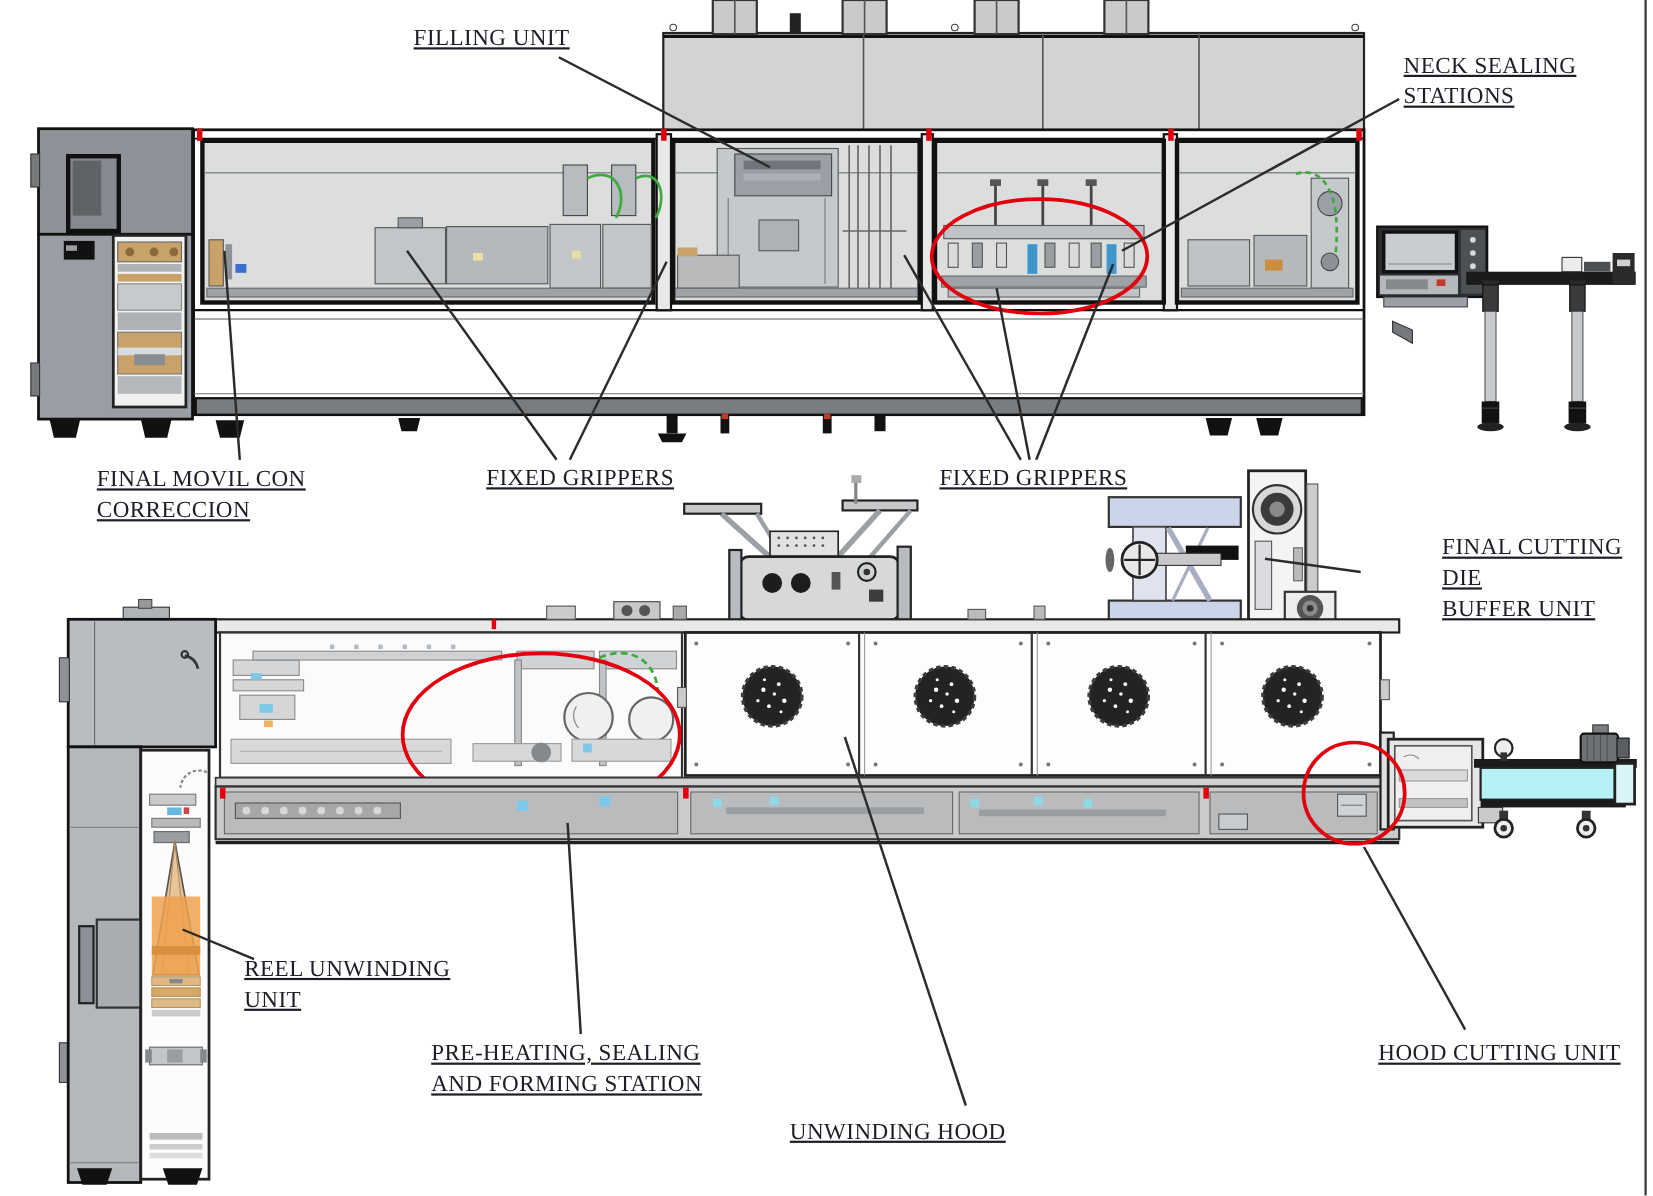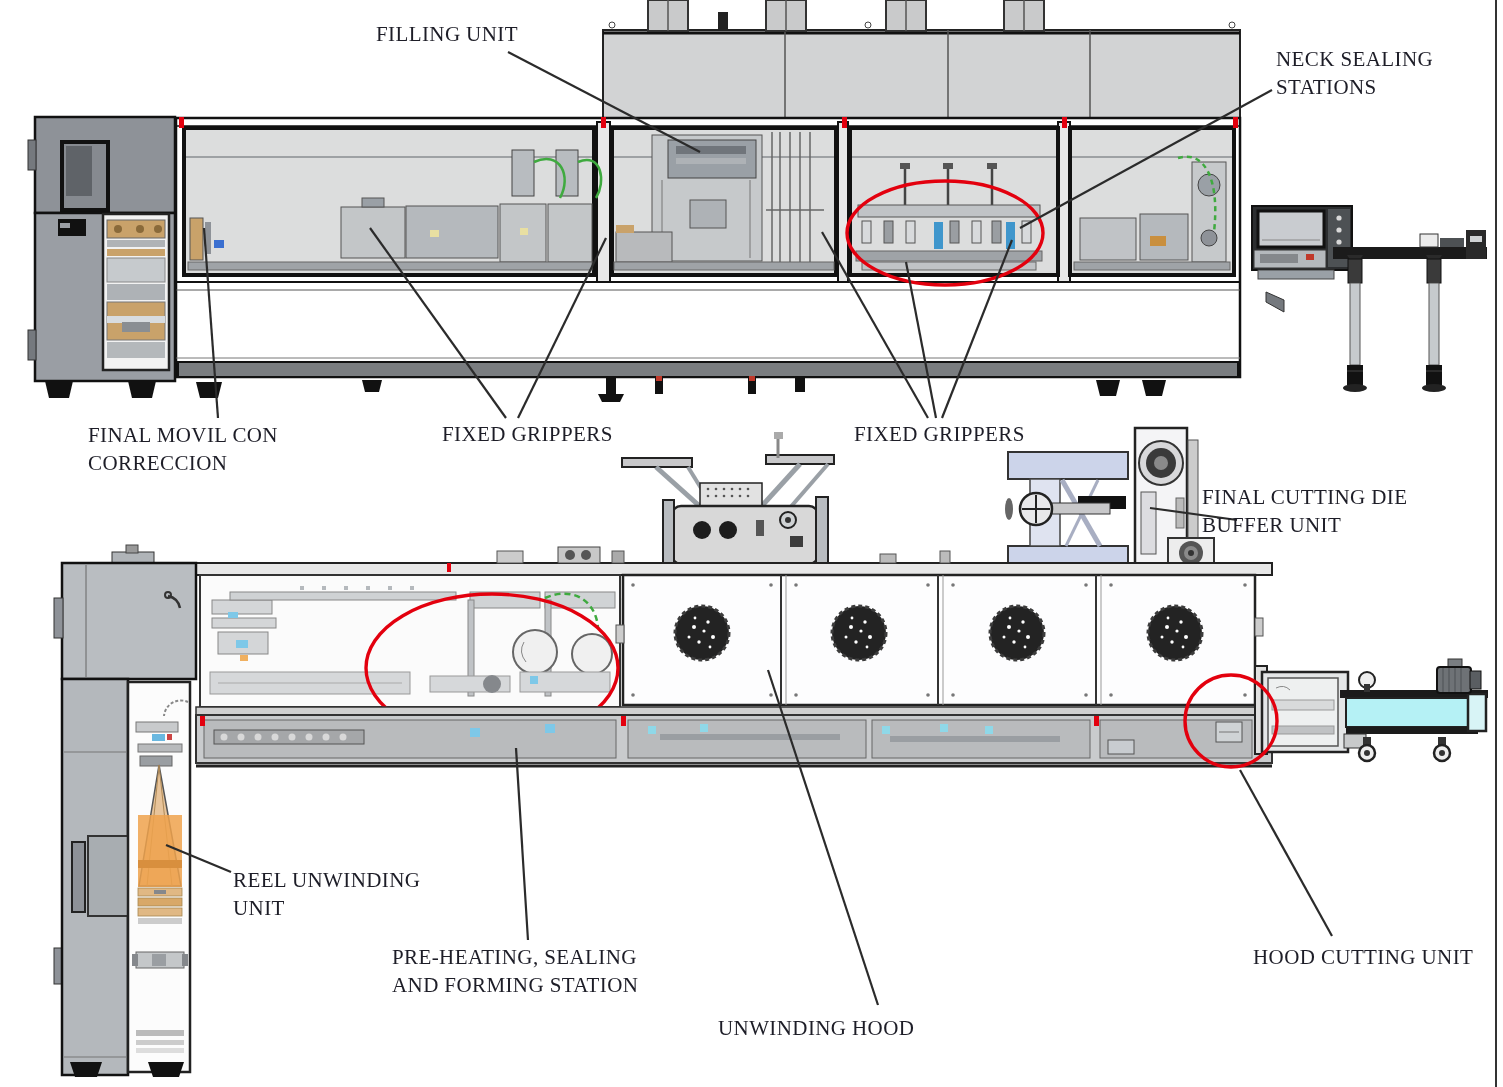--- a/index.html
+++ b/index.html
@@ -1,20 +1,20 @@
 <!DOCTYPE html>
 <html style="--annotation-red: #e3000e; --leader-line: #2b2b2b; --label-text: #1d1d27; --machine-light-gray: #d2d3d4; --machine-dark-gray: #93979c; --glass-gray: #dcdddd; --conveyor-cyan: #b5f1f5; --tube-green: #3faa3f; --reel-film-orange: #efa24c; --accent-blue: #4a9fd4;"><head>
 <meta charset="utf-8">
 <style>
   html,body{margin:0;padding:0;background:#ffffff;}
   #canvas{position:relative;width:1503px;height:1087px;background:#fff;overflow:hidden;
           font-family:"Liberation Serif", serif;}
   #drawing{position:absolute;left:0;top:0;}
   .lbl{position:absolute;font-size:21px;line-height:28px;color:var(--label-text,#1d1d27);
-       white-space:pre-line;letter-spacing:.4px;}
+       white-space:pre-line;letter-spacing:.4px;text-decoration:underline;}
   
   .red{stroke:var(--annotation-red,#e3000e);fill:none;stroke-width:3.4px;}
   .redmark{fill:var(--annotation-red,#e3000e);stroke:none;}
   .leader{stroke:var(--leader-line,#2b2b2b);stroke-width:2.2px;fill:none;}
   .green{stroke:var(--tube-green,#3faa3f);fill:none;}
 </style>
 </head>
 <body>
 
 <div id="canvas">
@@ -536,23 +536,23 @@
 </svg>
 
 <div>
   <div class="lbl" style="left:376px;top:20px;">FILLING UNIT</div>
   <div class="lbl" style="left:1276px;top:45px;">NECK SEALING
 STATIONS</div>
   <div class="lbl" style="left:88px;top:421px;">FINAL MOVIL CON
 CORRECCION</div>
   <div class="lbl" style="left:442px;top:420px;">FIXED GRIPPERS</div>
   <div class="lbl" style="left:854px;top:420px;">FIXED GRIPPERS</div>
-  <div class="lbl" style="left:1202px;top:483px;">FINAL CUTTING DIE
+  <div class="lbl" style="left:1311px;top:483px;">FINAL CUTTING DIE
 BUFFER UNIT</div>
-  <div class="lbl" style="left:233px;top:866px;">REEL UNWINDING
+  <div class="lbl" style="left:222px;top:866px;">REEL UNWINDING
 UNIT</div>
   <div class="lbl" style="left:392px;top:943px;">PRE-HEATING, SEALING
 AND FORMING STATION</div>
   <div class="lbl" style="left:718px;top:1014px;">UNWINDING HOOD</div>
   <div class="lbl" style="left:1253px;top:943px;">HOOD CUTTING UNIT</div>
 </div>
 
 </div>
 
 </body></html>

